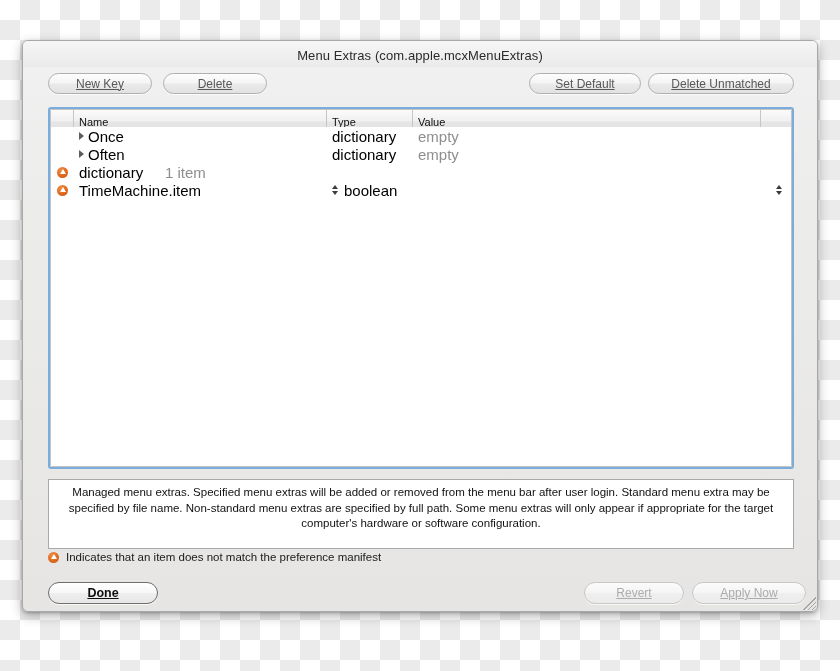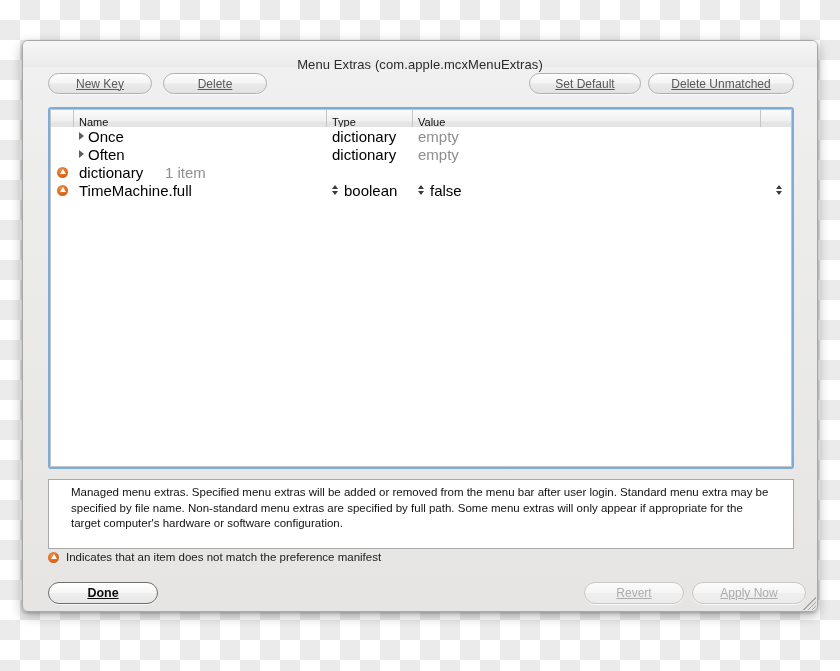--- a/index.html
+++ b/index.html
@@ -32,21 +32,21 @@
   }
 
   .titlebar {
     height: 26px;
     position: relative;
     background: linear-gradient(to bottom, #f6f6f6 0%, #ebeaea 100%);
     border-bottom: 0px solid transparent;
   }
   .title-text {
     position: absolute;
-    left: 0; right: 0; top: 16px;
+    left: 0; right: 0; top: 7px;
     text-align: center;
     font-size: 13px;
     color: #2b2b2b;
     font-weight: 500;
     letter-spacing: 0.1px;
   }
 
   
   .toolbar {
     position: absolute;
@@ -211,22 +211,23 @@
   .stepper.sp-end   { right: 8px; }
 
   
   .descbox {
     position: absolute;
     left: 25px; top: 438px;
     width: 746px; height: 70px;
     background: #ffffff;
     border: 1px solid #a9a9a9;
     box-sizing: border-box;
-    padding: 5px 22px;
-    overflow: hidden;
+    padding: 5px 1px;
+    overflow: hidden;
+    text-align: center;
   }
   .desc-text {
     font-size: 11.5px;
     color: #111;
     line-height: 15.5px;
     margin: 0;
   }
 
   
   .legend {
@@ -337,36 +338,29 @@
             <div class="td c-value muted">
               <span style="padding-left: 5px;">1 item</span>
             </div>
             <div class="td c-end"></div>
           </div>
           <div class="trow">
             <div class="td c-icon">
               <span class="warn-icon"></span>
             </div>
             <div class="td c-name indent-2">
-              <span>TimeMachine.full</span>
+              <span>TimeMachine.item</span>
             </div>
             <div class="td c-type">
               <span class="stepper sp-type">
                 <i class="up"></i>
                 <i class="down"></i>
               </span>
               <span style="padding-left: 17px;">boolean</span>
             </div>
-            <div class="td c-value">
-              <span class="stepper sp-value">
-                <i class="up"></i>
-                <i class="down"></i>
-              </span>
-              <span style="padding-left: 17px;">false</span>
-            </div>
             <div class="td c-end">
               <span class="stepper sp-end">
                 <i class="up"></i>
                 <i class="down"></i>
               </span>
             </div>
           </div>
         </div>
     </div>
   </div>

